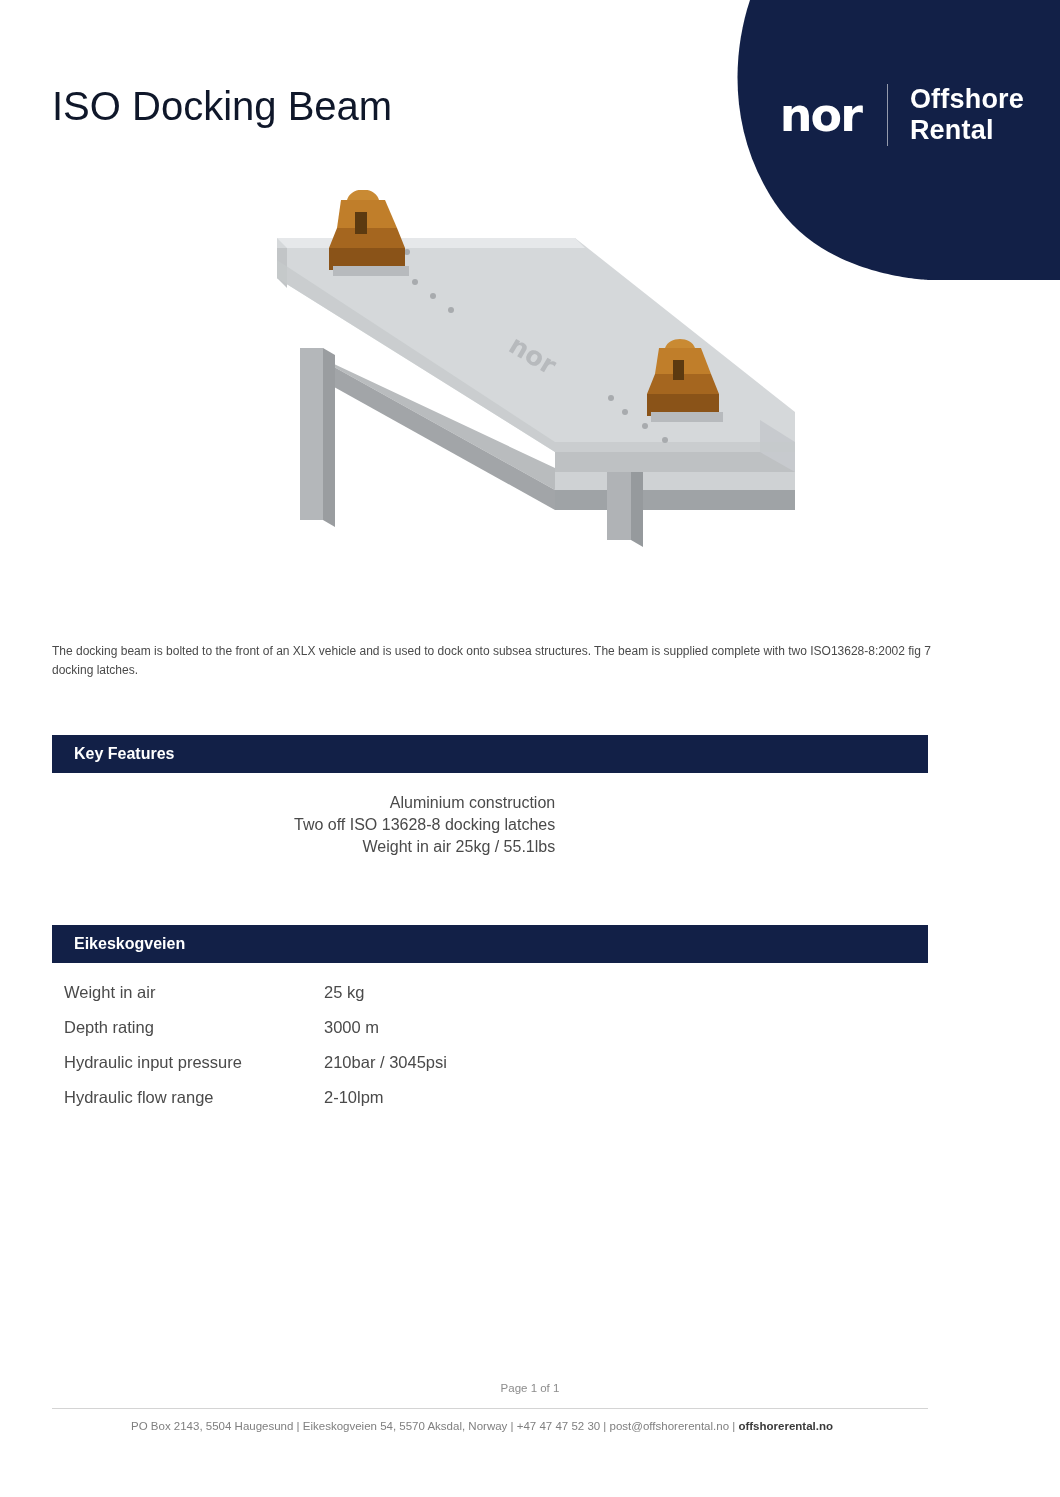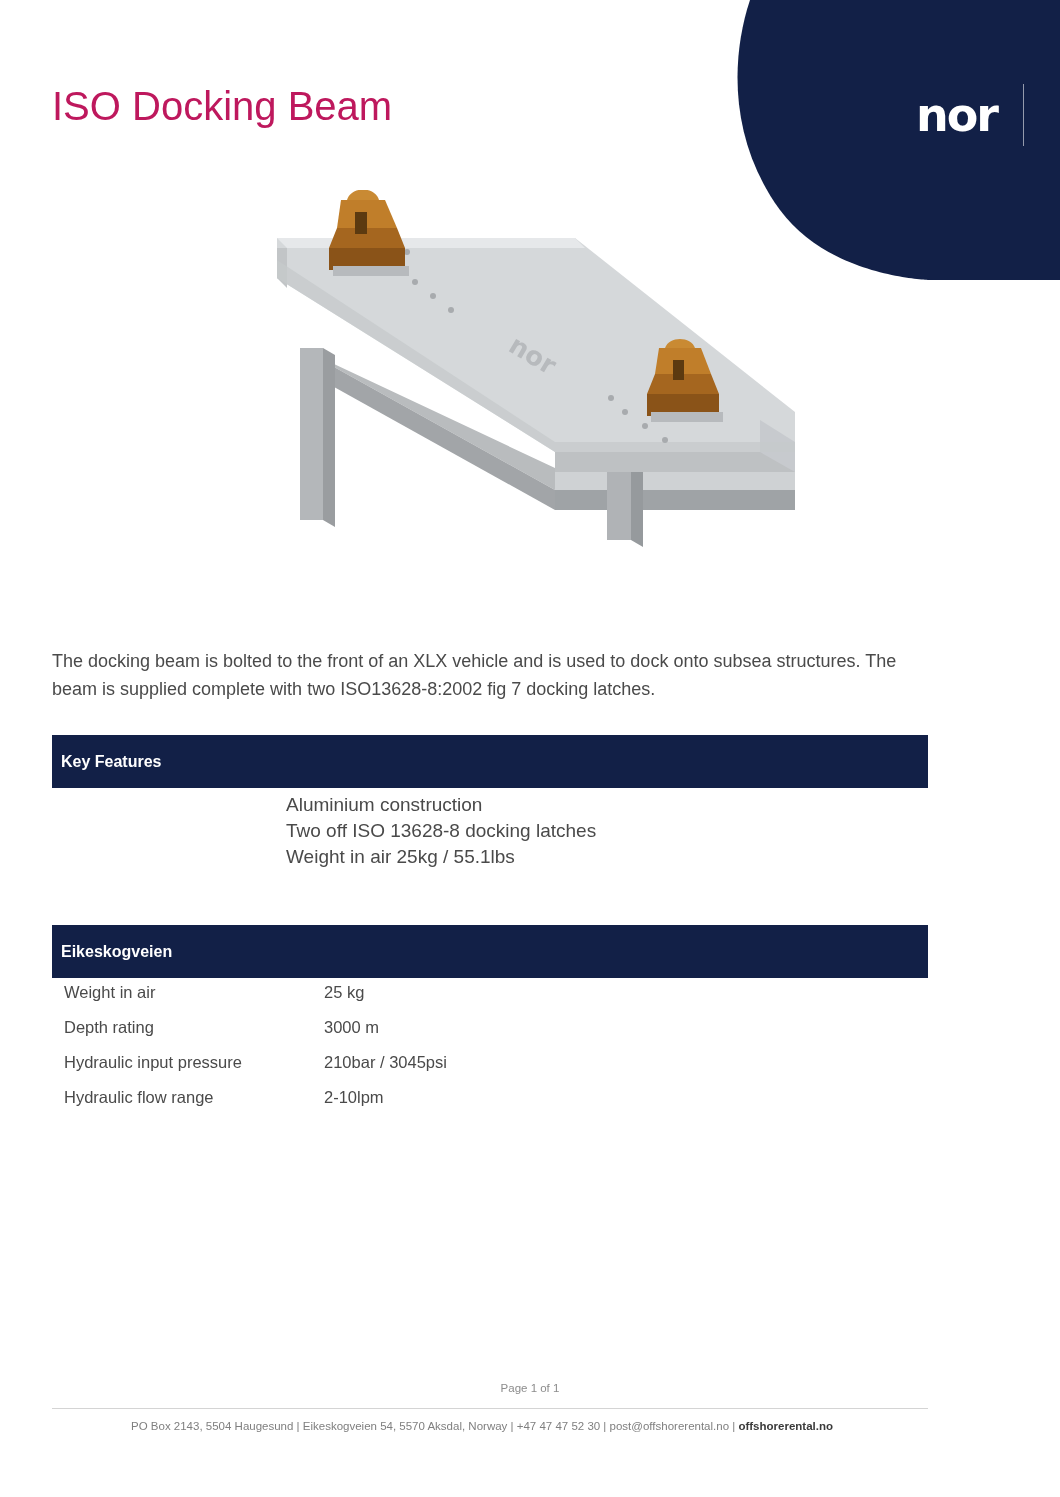--- a/index.html
+++ b/index.html
@@ -56,69 +56,70 @@
     line-height: 1.15;
     letter-spacing: 0.2px;
   }
 
   .page-title {
     position: absolute;
     top: 57px;
     left: 52px;
     font-size: 40px;
     font-weight: normal;
-    color: #be185d;
+    color: #0f172a;
     letter-spacing: 0px;
   }
 
   
   .product-image {
     position: absolute;
     top: 190px;
     left: 255px;
     width: 560px;
     height: 400px;
   }
 
   
   .description {
     position: absolute;
     top: 630px;
     left: 52px;
     width: 880px;
-    font-size: 18px;
+    font-size: 12px;
     line-height: 1.55;
     color: #4a4a4a;
   }
 
   
   .section-bar {
     position: absolute;
     left: 52px;
     width: 876px;
-    height: 53px;
+    height: 38px;
     background: #122047;
     color: #ffffff;
     font-size: 16px;
     font-weight: bold;
     display: flex;
     align-items: center;
-    padding-left: 9px;
+    padding-left: 22px;
     box-sizing: border-box;
   }
   #key-features-bar { top: 735px; }
   #specifications-bar { top: 925px; }
 
   .features-list {
     position: absolute;
     top: 792px;
-    left: 286px;
-    font-size: 19px;
+    left: 294px;
+    font-size: 16px;
     line-height: 1.38;
     color: #4a4a4a;
+    text-align: right;
   }
 
   .spec-table {
     position: absolute;
     top: 975px;
     left: 52px;
     width: 876px;
     border-collapse: collapse;
     font-size: 16.5px;
     color: #4a4a4a;
@@ -159,20 +160,24 @@
   .footer-text b { color: #3a3a3a; }
 </style>
 </head>
 <body>
 
 <div class="header-shape"></div>
 
 <div class="logo">
   <div class="logo-mark">nor</div>
   <div class="logo-divider"></div>
+  <div class="logo-text">
+    <div>Offshore</div>
+    <div>Rental</div>
+  </div>
 </div>
 
 <h1 class="page-title">ISO Docking Beam</h1>
 
 <svg class="product-image" viewBox="0 0 560 400">
 
   <polygon points="45,158 300,300 540,300 540,278 300,278" fill="#b9bcbe"></polygon>
   <polygon points="45,158 45,178 300,320 300,300" fill="#a2a5a8"></polygon>
   <polygon points="300,300 540,300 540,320 300,320" fill="#9fa3a6"></polygon>
   <polygon points="300,278 540,278 540,300 300,300" fill="#cfd2d4"></polygon>

